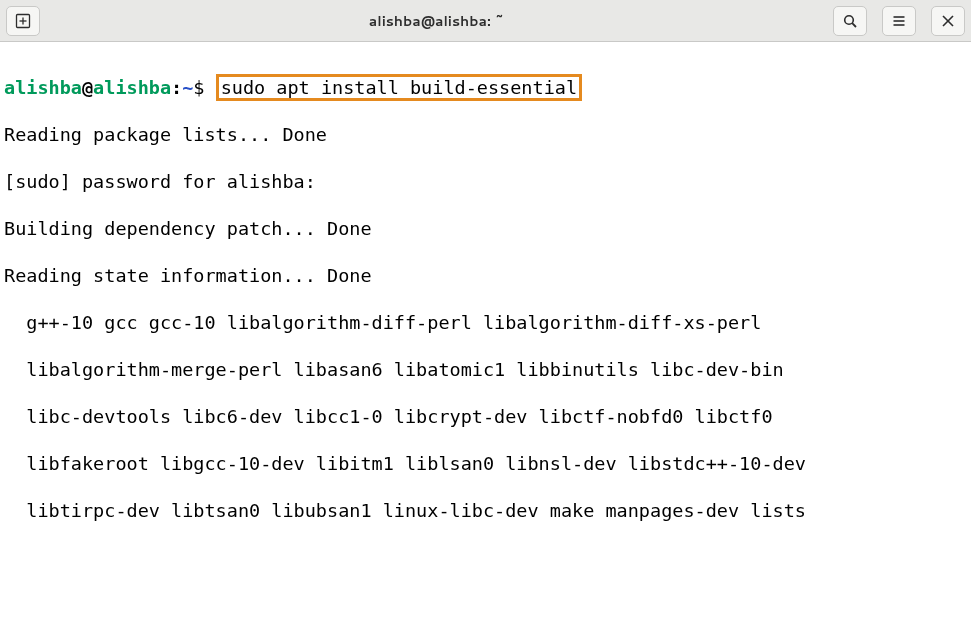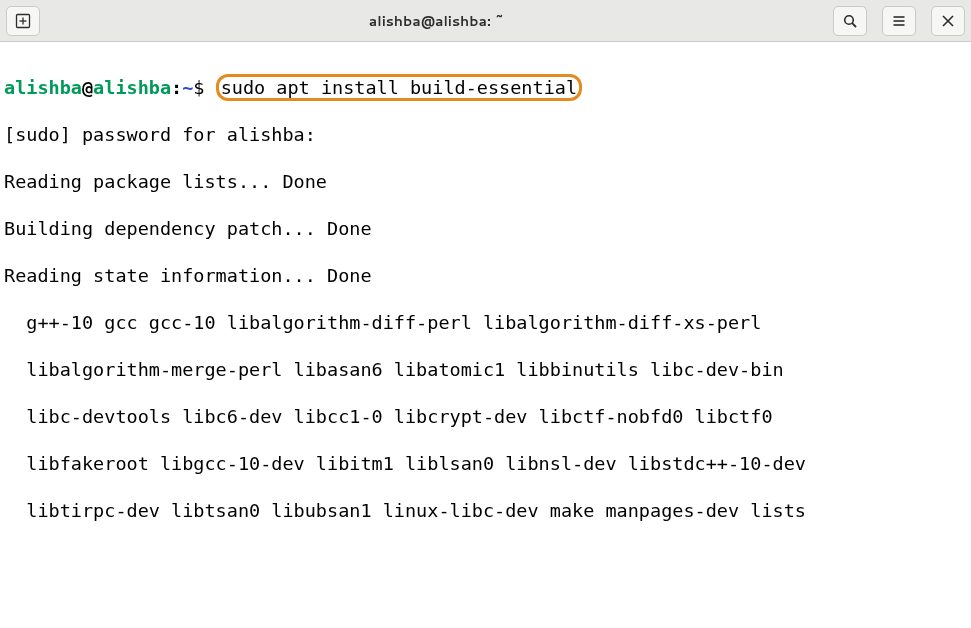--- a/index.html
+++ b/index.html
@@ -11,21 +11,21 @@
     .titlebar .spacer { flex:1; text-align:center; font-weight:600; font-size:14px; color:#2d2d2d; }
     .tb-close      { font-size:15px; }
 
     
     .terminal      { padding:10px 4px 4px 4px; font-size:18.5px; line-height:23.5px; letter-spacing:0px; white-space:pre; color:#000; background:#fff; }
     .prompt-user   { color:#009a5b; font-weight:bold; }
     .prompt-host   { color:#009a5b; font-weight:bold; }
     .prompt-path   { color:#2850c8; font-weight:bold; }
     .prompt-colon  { color:#000; font-weight:bold; }
     .prompt-dollar { color:#000; font-weight:normal; }
-    .highlight     { border:3px solid #e58a1f; border-radius:12px; padding:0 2px; }
+    .highlight     { border:3px solid #e58a1f; border-radius:0; padding:0 2px; }
     .line          { display:block; }
   </style>
 </head>
 <body>
 
 <div class="titlebar">
   <div class="tb-btn">
     <svg width="16" height="16" viewBox="0 0 16 16">
         <rect x="1.5" y="1.5" width="13" height="13" fill="none" stroke="#2d2d2d" stroke-width="1.3" rx="1"></rect>
         <line x1="8" y1="4.5" x2="8" y2="11.5" stroke="#2d2d2d" stroke-width="1.3"></line>
@@ -51,22 +51,22 @@
   <div class="tb-btn tb-close">
     <svg width="14" height="14" viewBox="0 0 14 14">
         <line x1="2" y1="2" x2="12" y2="12" stroke="#2d2d2d" stroke-width="1.6"></line>
         <line x1="12" y1="2" x2="2" y2="12" stroke="#2d2d2d" stroke-width="1.6"></line>
       </svg>
   </div>
 </div>
 
 <div class="terminal">
 <span class="line"><span class="prompt-user">alishba</span><span class="prompt-colon">@</span><span class="prompt-host">alishba</span><span class="prompt-colon">:</span><span class="prompt-path">~</span><span class="prompt-dollar">$ </span><span class="highlight">sudo apt install build-essential</span></span>
+<span class="line">Reading package lists... Done</span>
 <span class="line">[sudo] password for alishba:</span>
-<span class="line">Reading package lists... Done</span>
 <span class="line">Building dependency patch... Done</span>
 <span class="line">Reading state information... Done</span>
 <span class="line">  g++-10 gcc gcc-10 libalgorithm-diff-perl libalgorithm-diff-xs-perl</span>
 <span class="line">  libalgorithm-merge-perl libasan6 libatomic1 libbinutils libc-dev-bin</span>
 <span class="line">  libc-devtools libc6-dev libcc1-0 libcrypt-dev libctf-nobfd0 libctf0</span>
 <span class="line">  libfakeroot libgcc-10-dev libitm1 liblsan0 libnsl-dev libstdc++-10-dev</span>
 <span class="line">  libtirpc-dev libtsan0 libubsan1 linux-libc-dev make manpages-dev lists</span>
 
 
 

